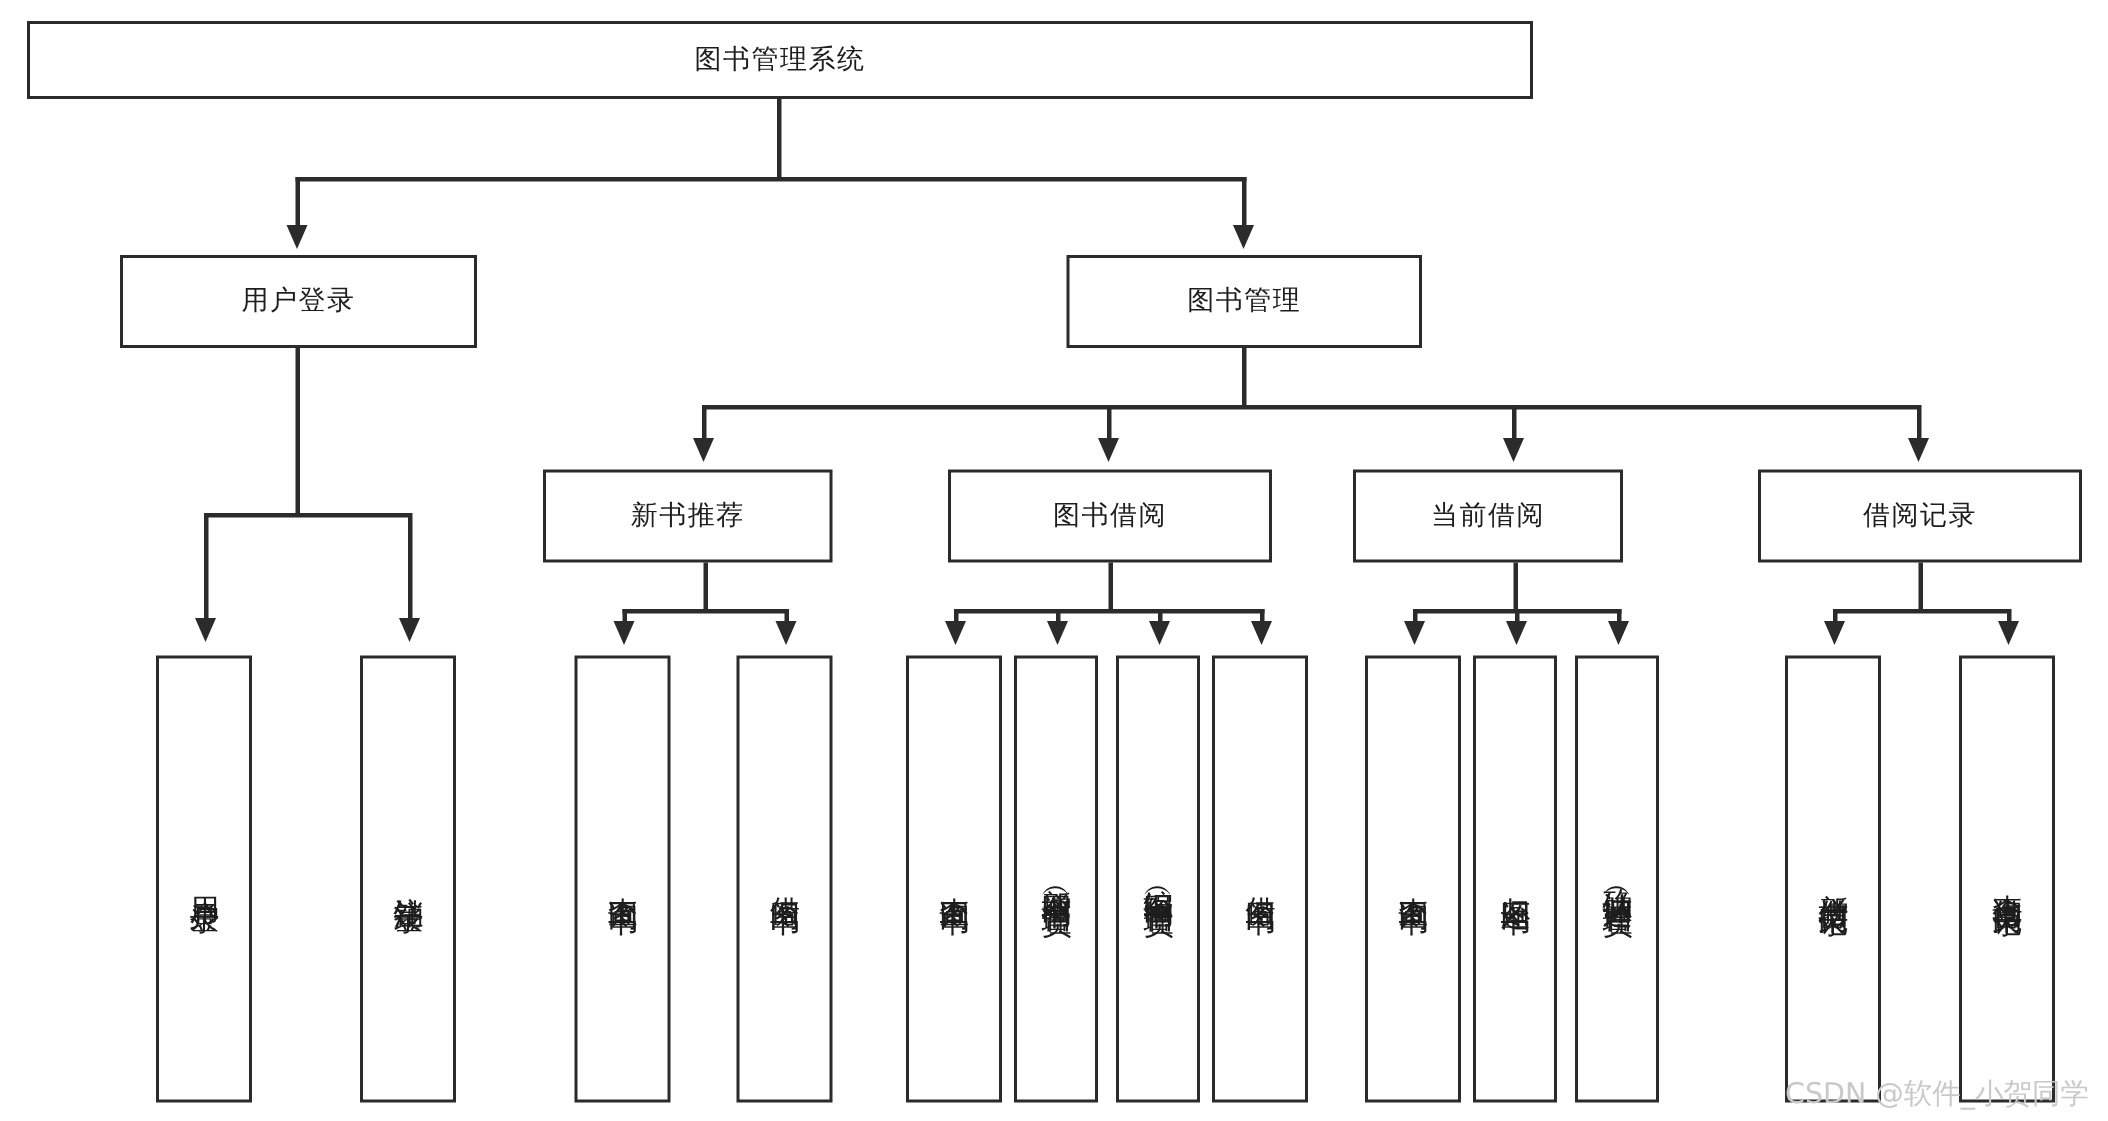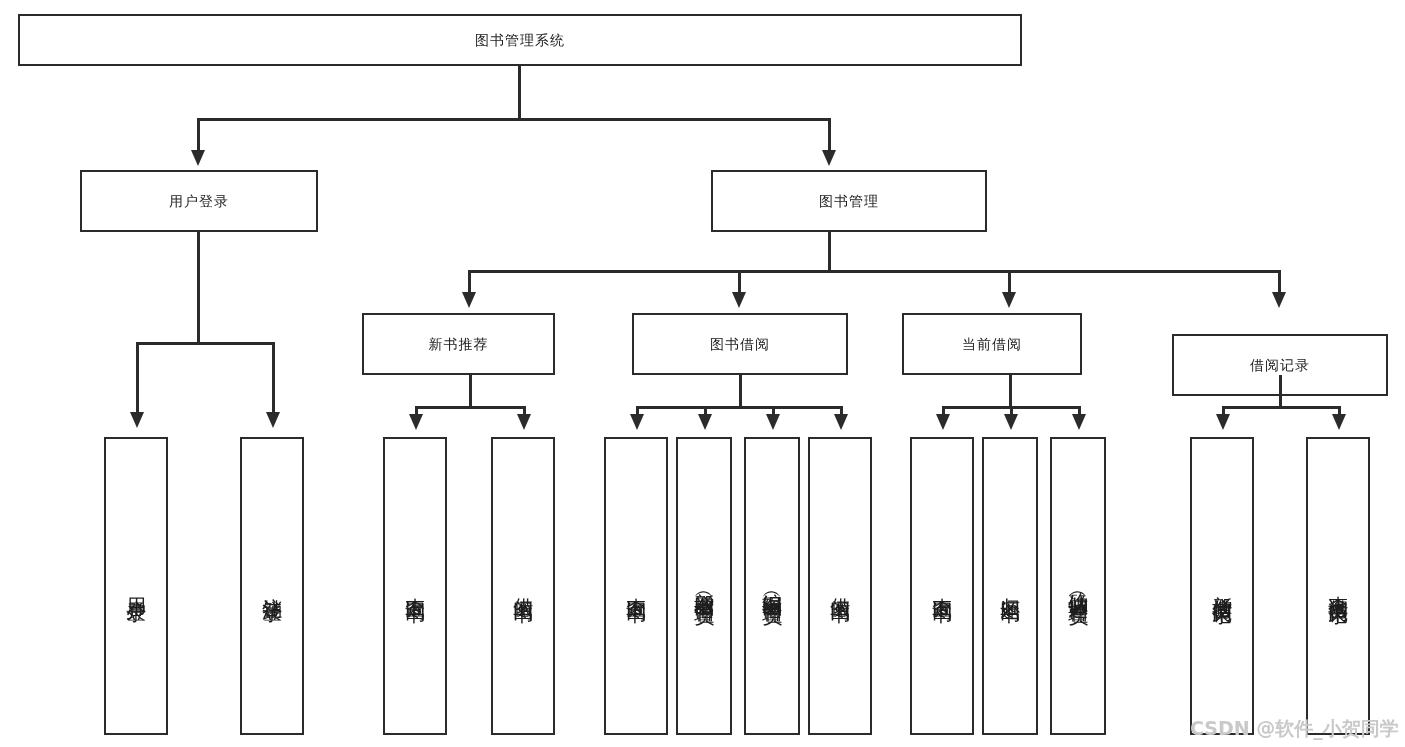--- a/index.html
+++ b/index.html
@@ -25,21 +25,21 @@
     border: 2.5px solid #2b2b2b;
     background: #ffffff;
     display: flex;
     align-items: center;
     justify-content: center;
     color: #1d1d1d;
     line-height: 1.18;
     text-align: center;
   }
   .node.horiz {
-    font-size: 14px;
+    font-size: 18px;
     letter-spacing: 1px;
   }
   .node.vert {
     font-size: 20px;
     letter-spacing: 2px;
     writing-mode: vertical-rl;
     text-orientation: upright;
     padding: 6px 0;
     align-items: center;
     justify-content: center;
@@ -89,21 +89,21 @@
   <div class="edge h" style="left:197px; top:118px; width:634px; height:2.5px;"></div>
 
   <div class="edge v" style="left:197px; top:118px; height:36px;"></div>
   <div class="arrow" style="left:191px; top:150px;"></div>
   <div class="edge v" style="left:828px; top:118px; height:36px;"></div>
   <div class="arrow" style="left:822px; top:150px;"></div>
 
   <div class="node horiz" style="left:80px; top:170px; width:238px; height:62px;">
     <span>用户登录</span>
   </div>
-  <div class="node horiz" style="left:711px; top:170px; width:276px; height:62px;">
+  <div class="node horiz" style="left:711px; top:170px; width:237px; height:62px;">
     <span>图书管理</span>
   </div>
 
   <div class="edge v" style="left:197px; top:232px; height:112px;"></div>
   <div class="edge h" style="left:136px; top:342px; width:138px; height:2.5px;"></div>
   <div class="edge v" style="left:136px; top:342px; height:74px;"></div>
   <div class="arrow" style="left:130px; top:412px;"></div>
   <div class="edge v" style="left:272px; top:342px; height:74px;"></div>
   <div class="arrow" style="left:266px; top:412px;"></div>
 
@@ -120,21 +120,21 @@
 
   <div class="node horiz" style="left:362px; top:313px; width:193px; height:62px;">
     <span>新书推荐</span>
   </div>
   <div class="node horiz" style="left:632px; top:313px; width:216px; height:62px;">
     <span>图书借阅</span>
   </div>
   <div class="node horiz" style="left:902px; top:313px; width:180px; height:62px;">
     <span>当前借阅</span>
   </div>
-  <div class="node horiz" style="left:1172px; top:313px; width:216px; height:62px;margin-top:21px;">
+  <div class="node horiz" style="left:1172px; top:313px; width:216px; height:62px;">
     <span>借阅记录</span>
   </div>
 
   <div class="edge v" style="left:469px; top:375px; height:33px;"></div>
   <div class="edge h" style="left:415px; top:406px; width:110px; height:2.5px;"></div>
   <div class="edge v" style="left:415px; top:406px; height:12px;"></div>
   <div class="arrow" style="left:409px; top:414px;"></div>
   <div class="edge v" style="left:523px; top:406px; height:12px;"></div>
   <div class="arrow" style="left:517px; top:414px;"></div>
 
@@ -202,15 +202,15 @@
     <span class="vlabel">确认归还（管理员）</span>
   </div>
 
   <div class="node vert" style="left:1190px; top:437px; width:64px; height:298px;">
     <span class="vlabel">新增借阅记录</span>
   </div>
   <div class="node vert" style="left:1306px; top:437px; width:64px; height:298px;">
     <span class="vlabel">查询借阅记录</span>
   </div>
 
-  <div id="watermark" style="left:1190px; top:716px;font-weight:bold;">CSDN @软件_小贺同学</div>
+  <div id="watermark" style="left:1190px; top:716px;">CSDN @软件_小贺同学</div>
 
 </div>
 
 </body></html>

